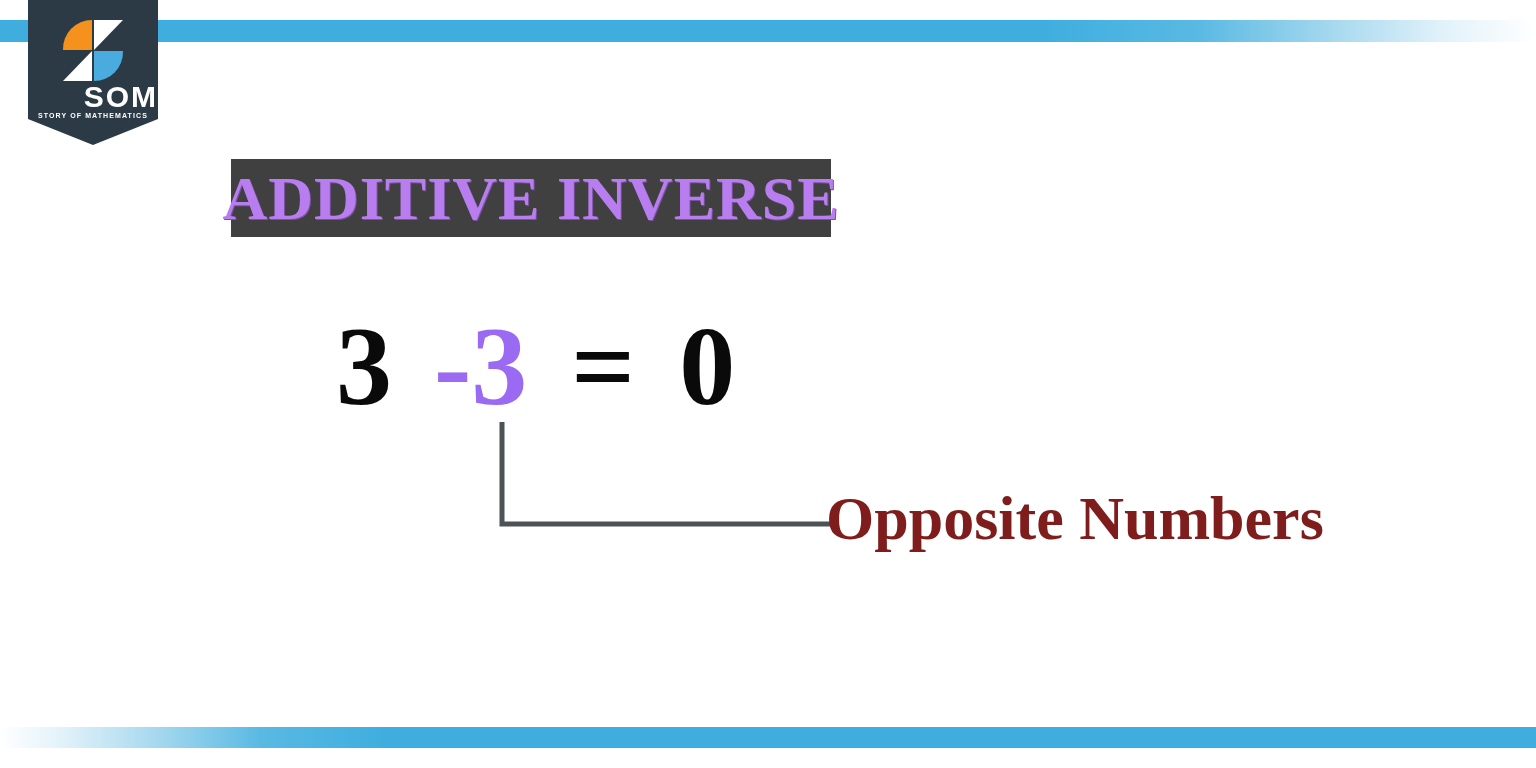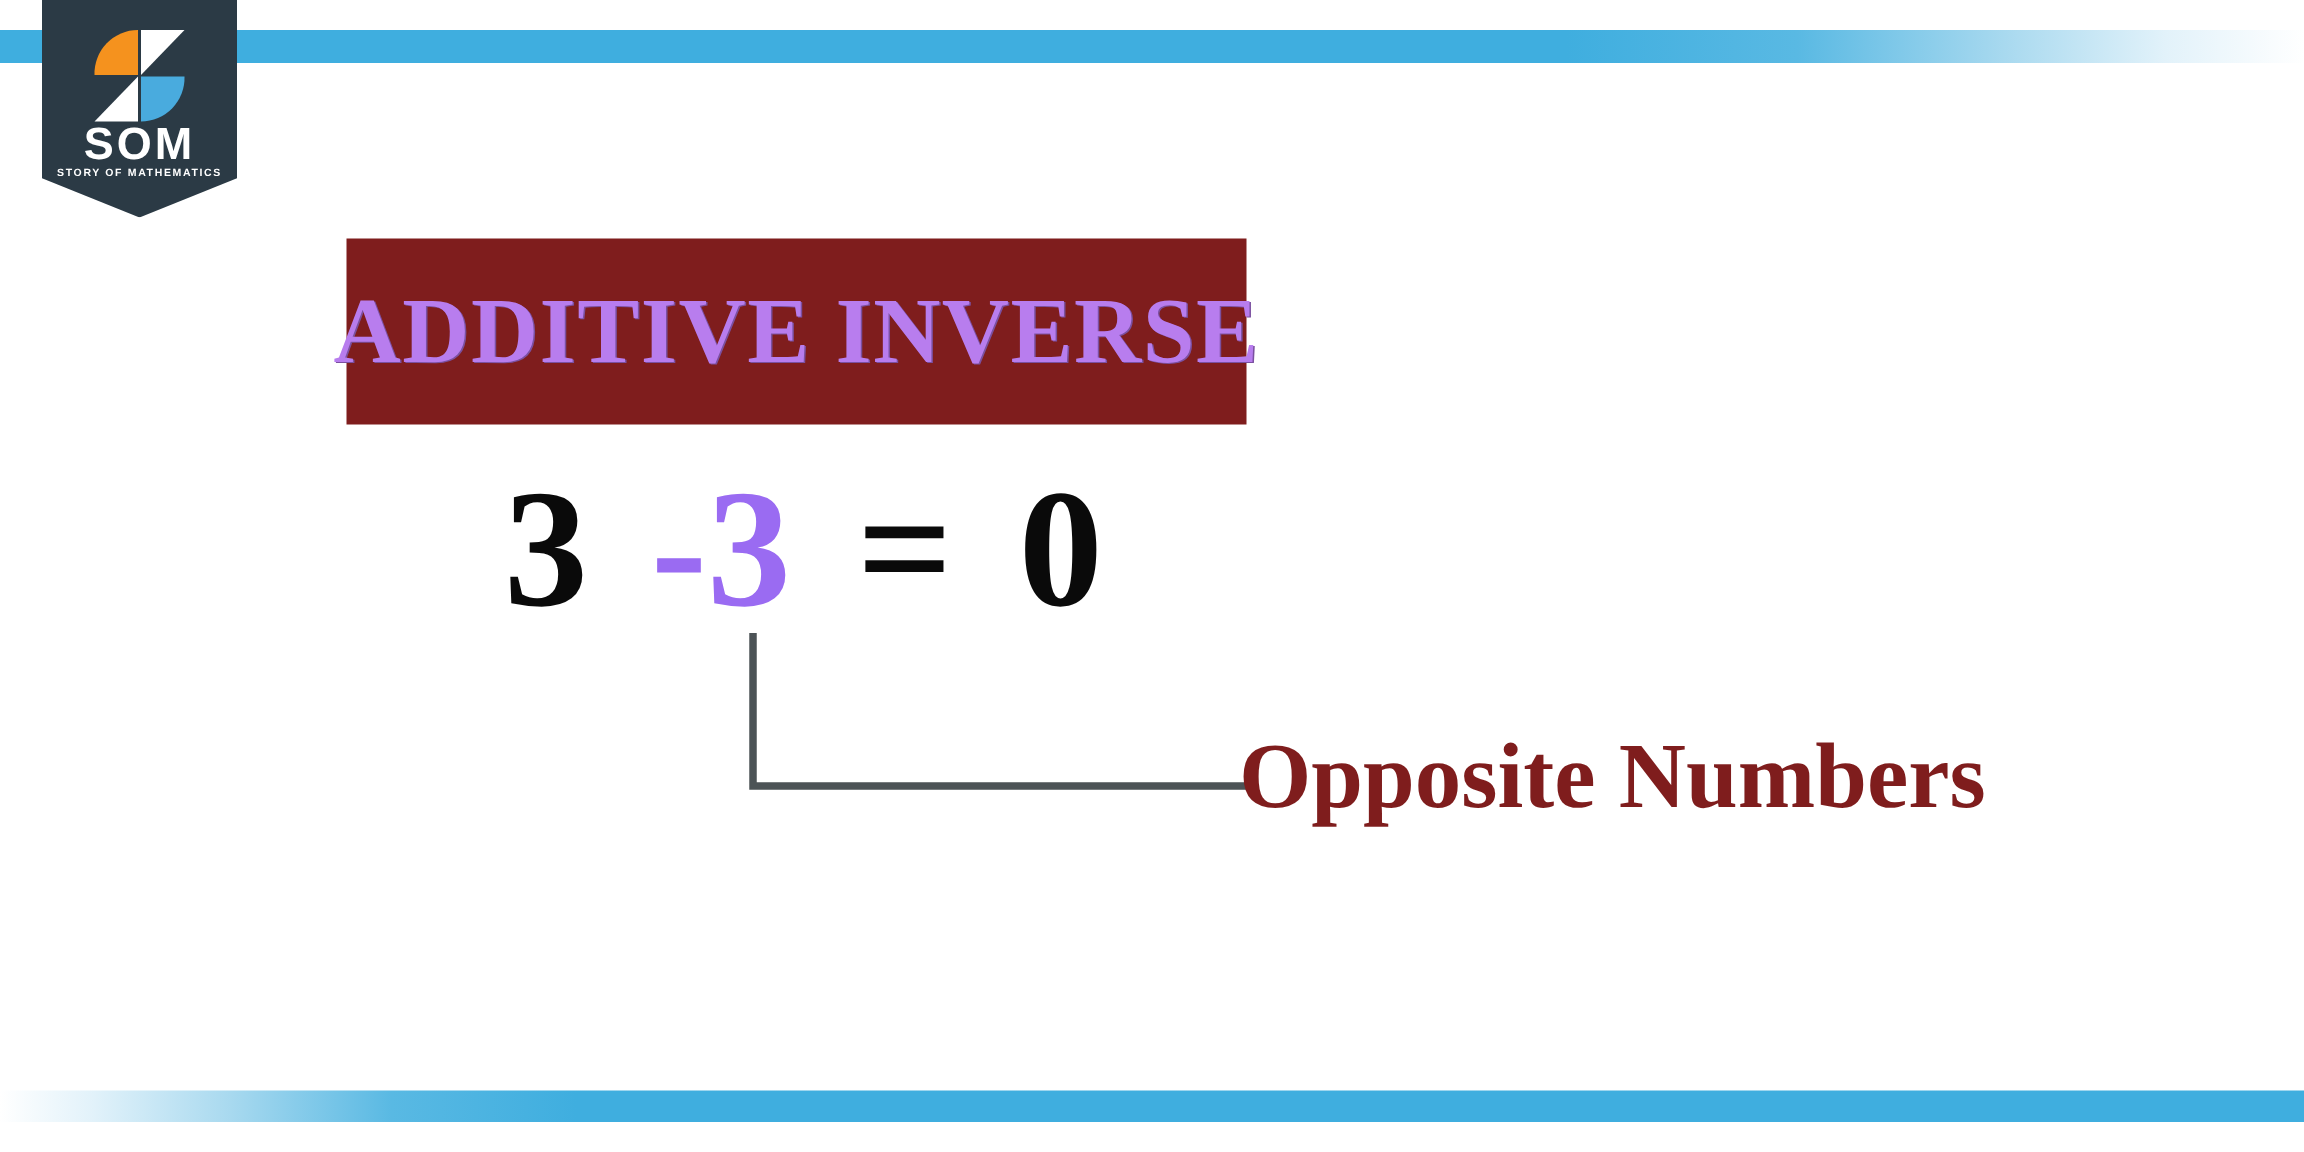--- a/index.html
+++ b/index.html
@@ -61,21 +61,21 @@
     left: 33px;
     top: 18px;
     width: 64px;
     height: 65px;
   }
   .logo-wordmark {
     position: absolute;
     left: 0;
     top: 82px;
     width: 130px;
-    text-align: center;
+    text-align: right;
     color: #FFFFFF;
     font-family: "Liberation Sans", sans-serif;
     font-weight: bold;
     font-size: 30px;
     letter-spacing: 2px;
     line-height: 1;
   }
   .logo-tagline {
     position: absolute;
     left: 0;
@@ -89,22 +89,22 @@
     letter-spacing: 1.1px;
     line-height: 1;
   }
 
   
   .title-banner {
     position: absolute;
     left: 231px;
     top: 159px;
     width: 600px;
-    height: 124px;
-    background: #7f1d1d;
+    height: 78px;
+    background: #404040;
     display: flex;
     align-items: center;
     justify-content: center;
   }
   .title-text {
     color: #B87DEE;
     font-family: "Liberation Serif", serif;
     font-weight: bold;
     font-size: 62px;
     letter-spacing: 1px;

